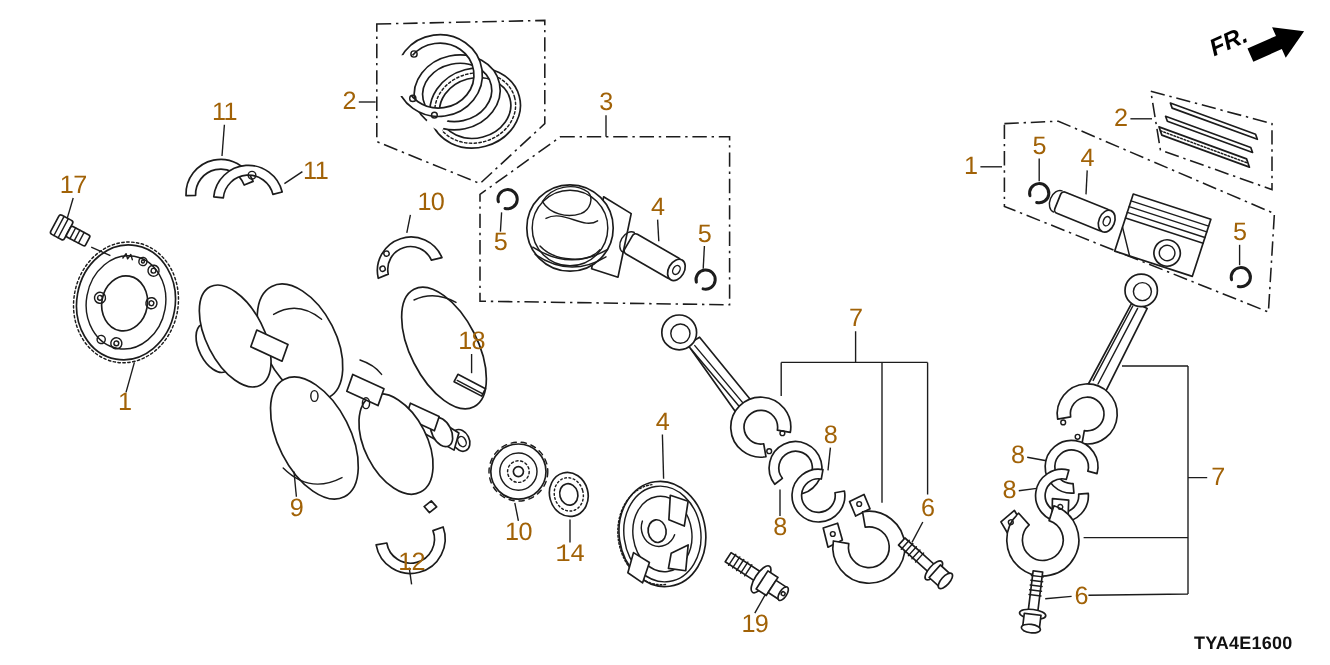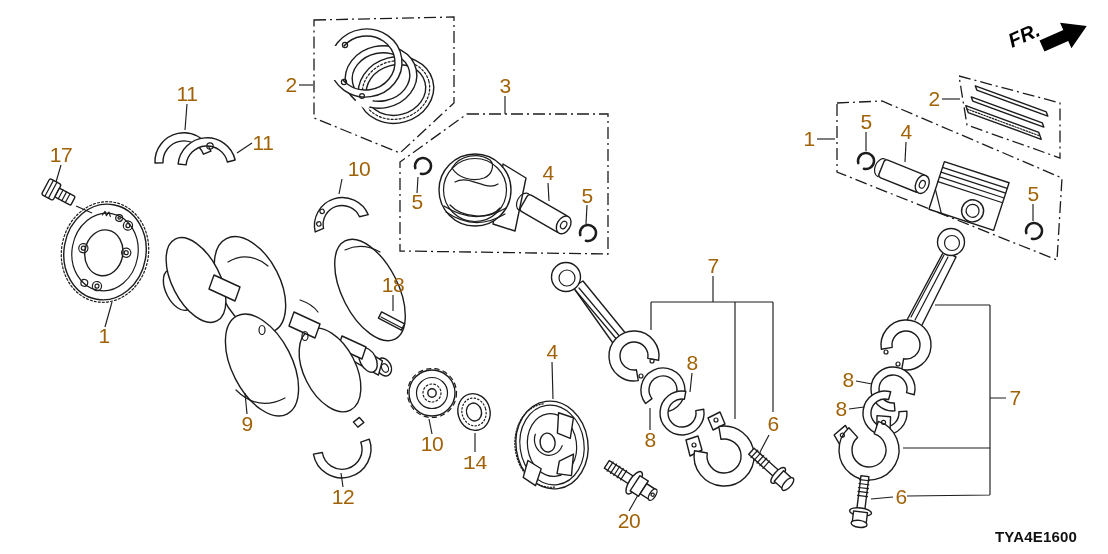--- a/index.html
+++ b/index.html
@@ -328,26 +328,26 @@
       <div class="callout" style="left: 713px; top: 266px;">7</div>
       <div class="callout" style="left: 1015px; top: 398px;">7</div>
       <div class="callout" style="left: 692px; top: 363px;">8</div>
       <div class="callout" style="left: 650px; top: 440px;">8</div>
       <div class="callout" style="left: 848px; top: 380px;">8</div>
       <div class="callout" style="left: 841px; top: 409px;">8</div>
       <div class="callout" style="left: 247px; top: 424px;">9</div>
       <div class="callout" style="left: 359px; top: 169px;">10</div>
       <div class="callout" style="left: 187px; top: 94px;">11</div>
       <div class="callout" style="left: 263px; top: 143px;">11</div>
-      <div class="callout" style="left: 343px; top: 497px;">12</div>
+      <div class="callout" style="left: 343px; top: 469px;">12</div>
       <div class="callout" style="left: 432px; top: 444px;">10</div>
       <div class="callout" style="left: 475px; top: 463px; font-family: Liberation Mono, monospace;">14</div>
       <div class="callout" style="left: 552px; top: 352px;">4</div>
       <div class="callout" style="left: 104px; top: 336px;">1</div>
       <div class="callout" style="left: 61px; top: 155px;">17</div>
-      <div class="callout" style="left: 629px; top: 521px;">20</div>
+      <div class="callout" style="left: 629px; top: 521px;">19</div>
       <div class="callout" style="left: 393px; top: 285px;">18</div>
     </div>
 
 <div class="fr-label">FR.</div>
 <div class="diagram-code">TYA4E1600</div>
 
 </div>
 
 </body></html>

